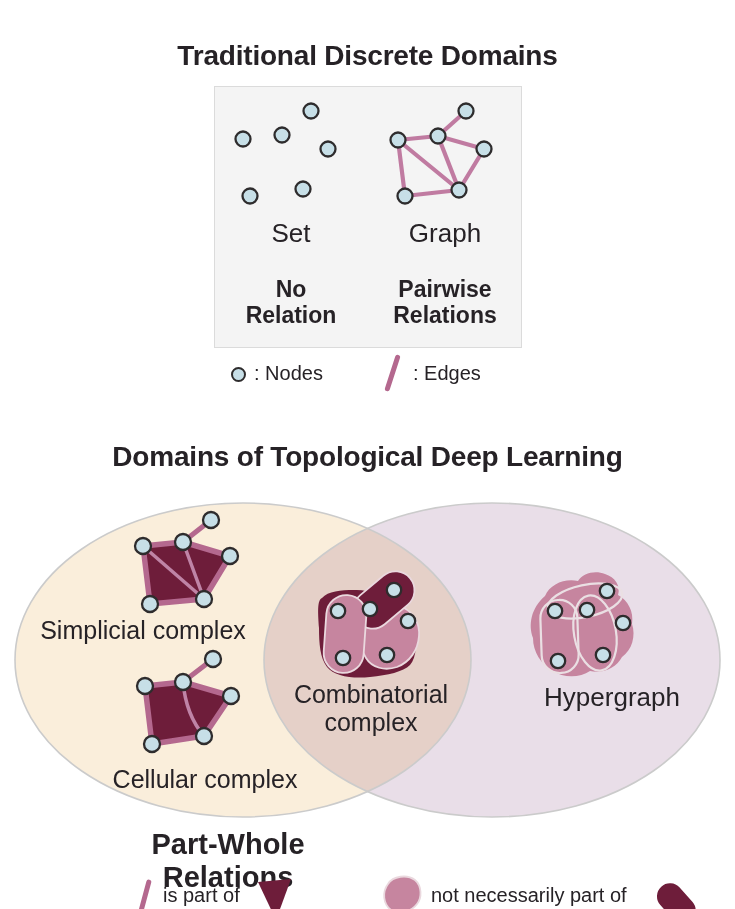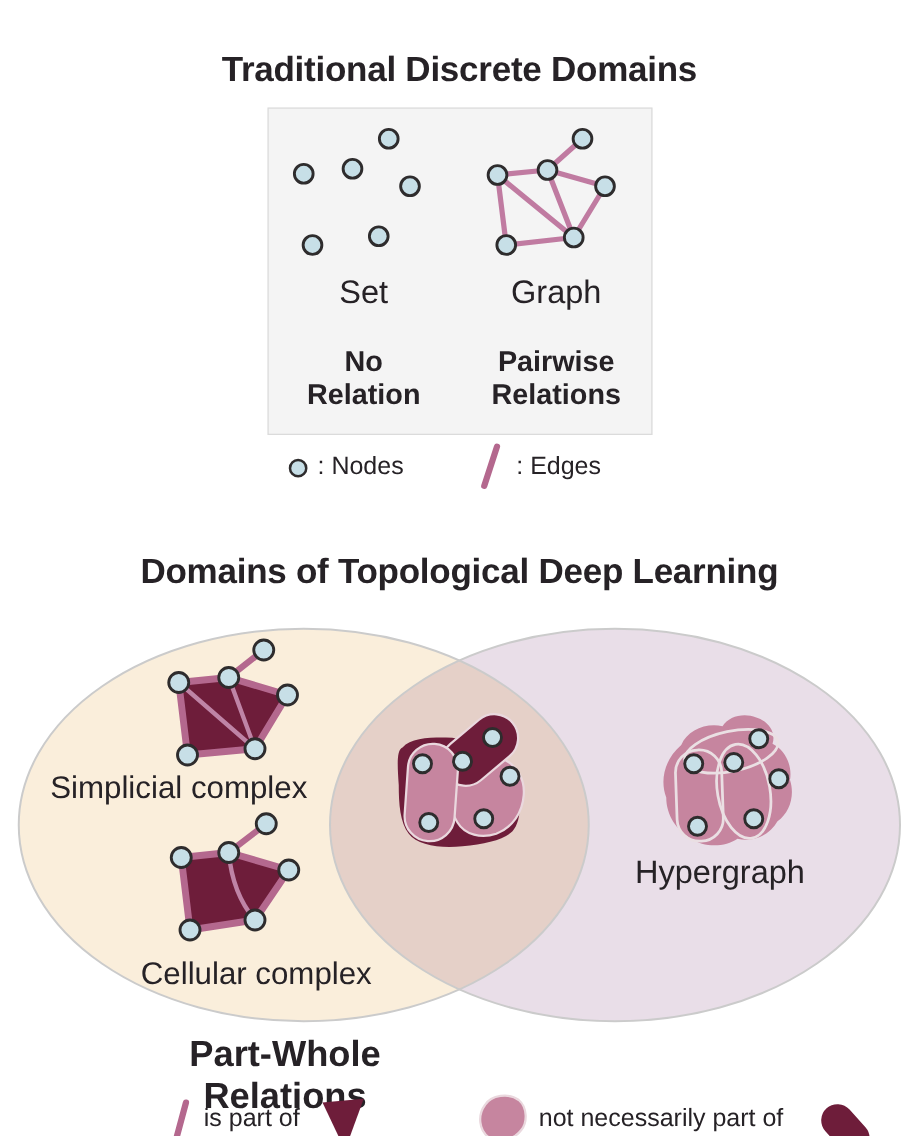--- a/index.html
+++ b/index.html
@@ -153,21 +153,22 @@
       <circle class="node" cx="587" cy="132" r="7.2"></circle>
       <circle class="node" cx="607" cy="113" r="7.2"></circle>
       <circle class="node" cx="623" cy="145" r="7.2"></circle>
       <circle class="node" cx="603" cy="177" r="7.2"></circle>
       <circle class="node" cx="558" cy="183" r="7.2"></circle>
     </g>
   </svg>
 
   <div class="abs ctr lbl" style="left:85px;top:737px;width:240px;">Cellular complex</div>
   <div class="abs ctr lbl" style="left:23px;top:588px;width:240px;">Simplicial complex</div>
-  <div class="abs ctr lbl" style="left:476px;top:655px;width:200px;font-size:26px;">Hypergraph</div>
+  <div class="abs ctr lbl" style="left:271px;top:652px;width:200px;">Combinatorial complex</div>
+  <div class="abs ctr lbl" style="left:512px;top:655px;width:200px;font-size:26px;">Hypergraph</div>
 
   <div class="abs ctr cap" style="left:108px;top:800px;width:240px;font-size:29px;">Part-Whole Relations</div>
 
   <div class="abs edge-tick" style="left:142px;top:851px;height:38px;transform:rotate(15deg);"></div>
   <div class="abs leg" style="left:163px;top:856px;">is part of</div>
   <svg class="abs" style="left:254px;top:850px;" width="40" height="46" viewBox="0 0 40 46">
     <polygon class="f-maroon" points="4,4 37,1 22,42"></polygon>
   </svg>
   <svg class="abs" style="left:379px;top:845px;" width="46" height="44" viewBox="0 0 46 44">
     <path class="blob lightline" d="M 9,11 C 14,3 28,1 36,7 C 43,13 43,25 38,31 C 32,39 20,42 12,37 C 4,31 3,19 9,11 Z"></path>

